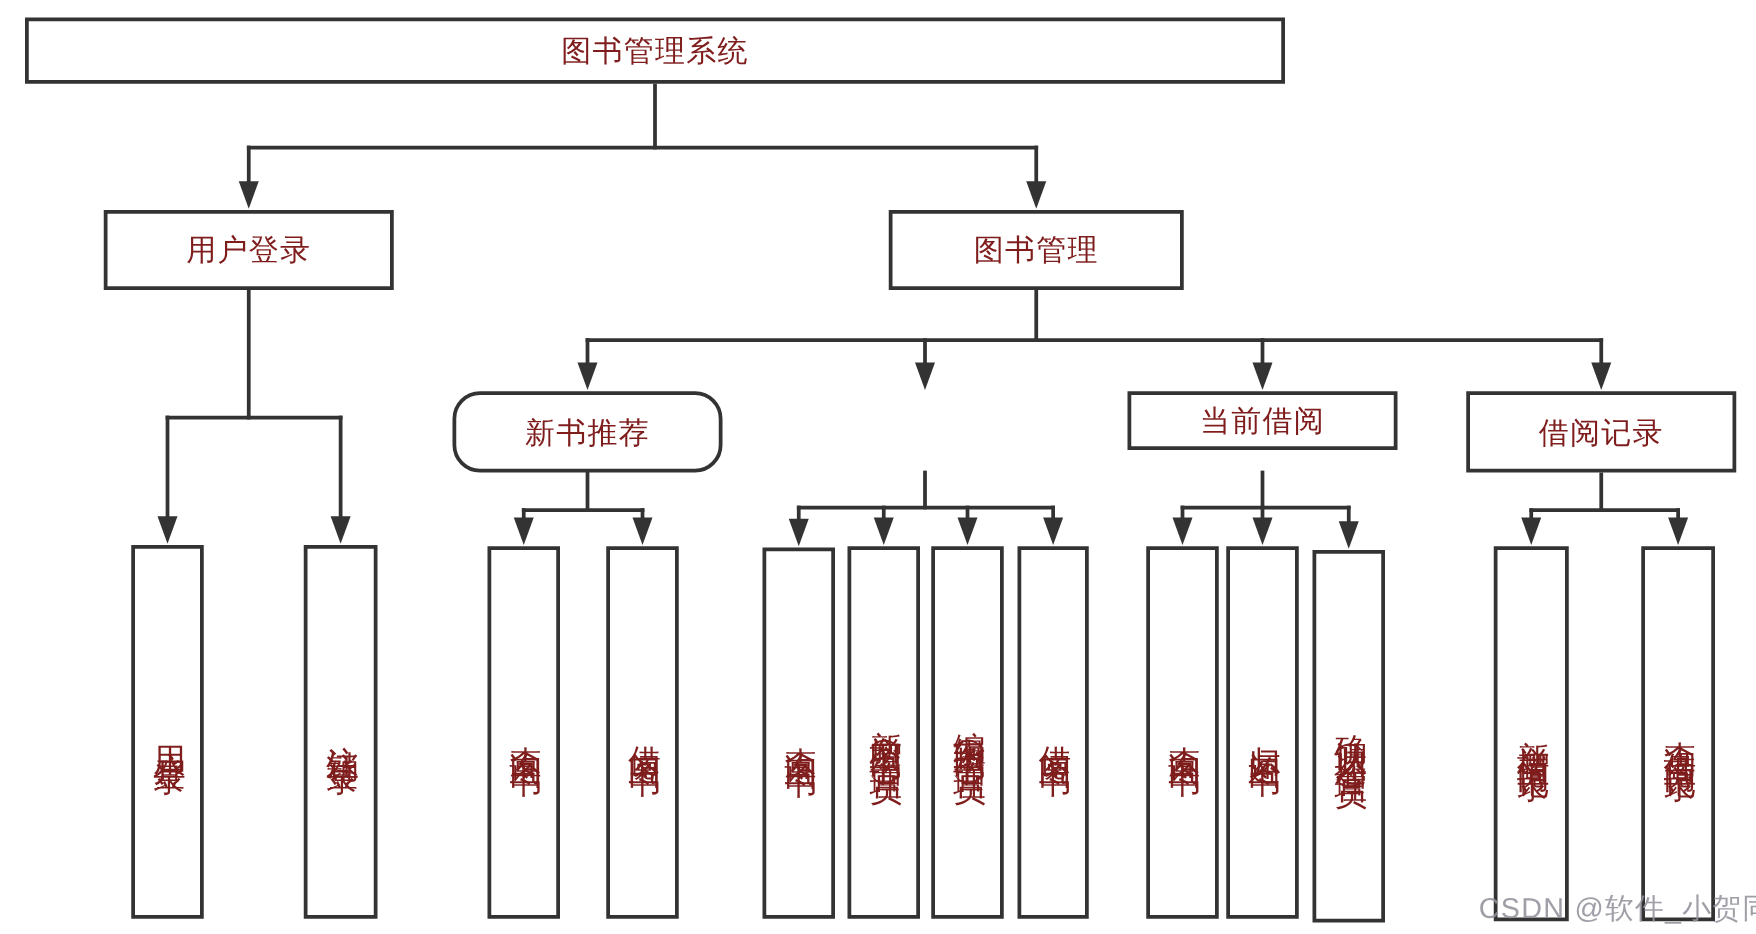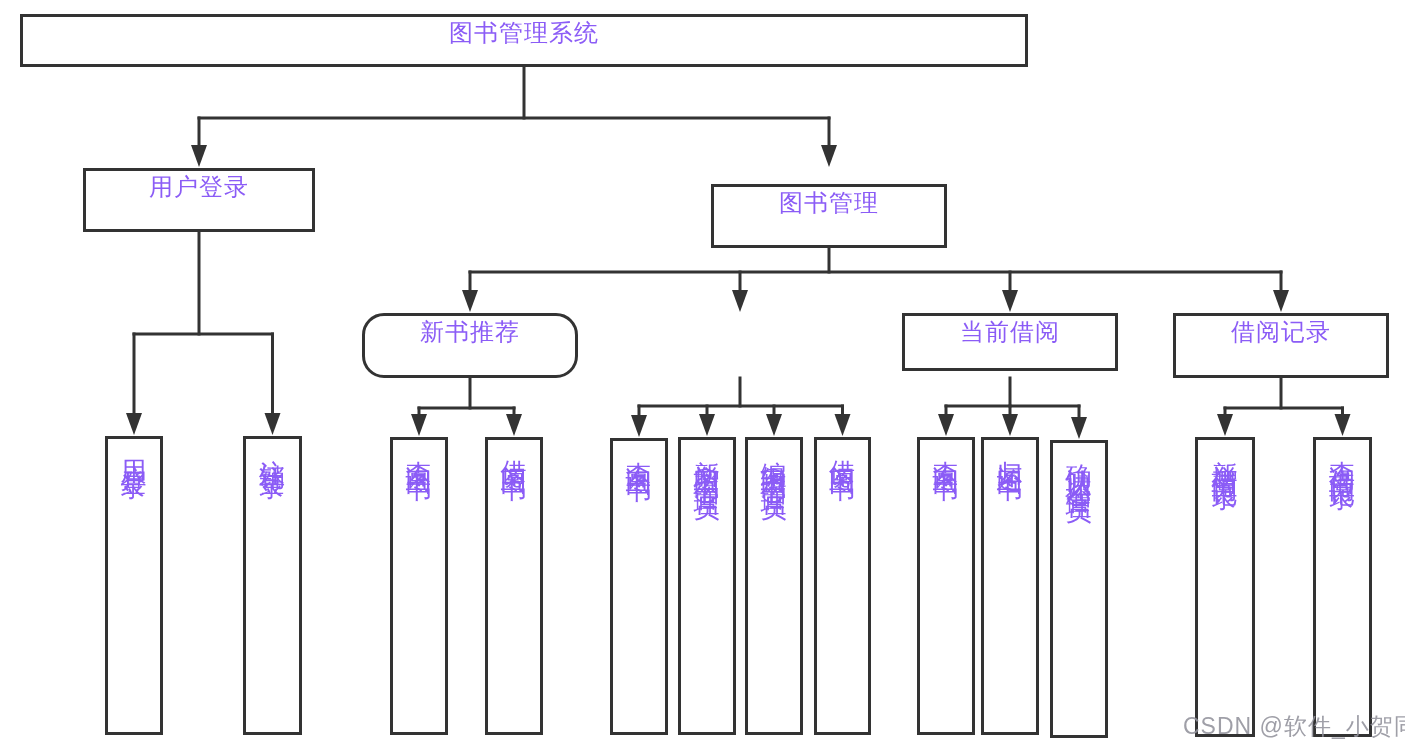--- a/index.html
+++ b/index.html
@@ -16,24 +16,25 @@
     left: 0; top: 0;
     width: 1405px; height: 747px;
     z-index: 1;
   }
   .node {
     position: absolute;
     box-sizing: border-box;
     border: 3px solid #333333;
     background: #ffffff;
     display: flex;
-    align-items: flex-start;
+    align-items: center;
     justify-content: center;
-    color: #8b5cf6;
+    color: #7f1d1d;
     z-index: 2;
+    font-family: Liberation Mono, monospace;
   }
   .node.horizontal .node-label {
     font-size: 24px;
     letter-spacing: 1px;
     white-space: nowrap;
   }
   .node.vertical .node-label {
     writing-mode: vertical-rl;
     text-orientation: mixed;
     font-size: 26px;
@@ -111,27 +112,27 @@
       <line x1="1342.5" y1="408" x2="1342.5" y2="420" stroke="#333333" stroke-width="3" stroke-linecap="square"></line>
       <polygon points="1334.5,414 1350.5,414 1342.5,436" fill="#333333"></polygon>
     </svg>
   <div class="watermark">CSDN @软件_小贺同学</div>
 <div class="node horizontal" style="left: 20px; top: 14px; width: 1008px; height: 53px;">
       <span class="node-label">图书管理系统</span>
     </div>
     <div class="node horizontal" style="left: 83px; top: 168px; width: 232px; height: 64px;">
       <span class="node-label">用户登录</span>
     </div>
-    <div class="node horizontal" style="left: 711px; top: 168px; width: 236px; height: 64px; margin-top: 16px;">
+    <div class="node horizontal" style="left: 711px; top: 168px; width: 236px; height: 64px;">
       <span class="node-label">图书管理</span>
     </div>
     <div class="node horizontal" style="left: 362px; top: 313px; width: 216px; height: 65px; border-radius: 22px;">
       <span class="node-label">新书推荐</span>
     </div>
-    <div class="node horizontal" style="left: 902px; top: 313px; width: 216px; height: 58px;">
+    <div class="node horizontal" style="left: 902px; top: 313px; width: 216px; height: 47px;">
       <span class="node-label">当前借阅</span>
     </div>
     <div class="node horizontal" style="left: 1173px; top: 313px; width: 216px; height: 65px;">
       <span class="node-label">借阅记录</span>
     </div>
     <div class="node vertical" style="left: 105px; top: 436px; width: 58px; height: 299px;">
       <span class="node-label">用户登录</span>
     </div>
     <div class="node vertical" style="left: 243px; top: 436px; width: 59px; height: 299px;">
       <span class="node-label">注销登录</span>

